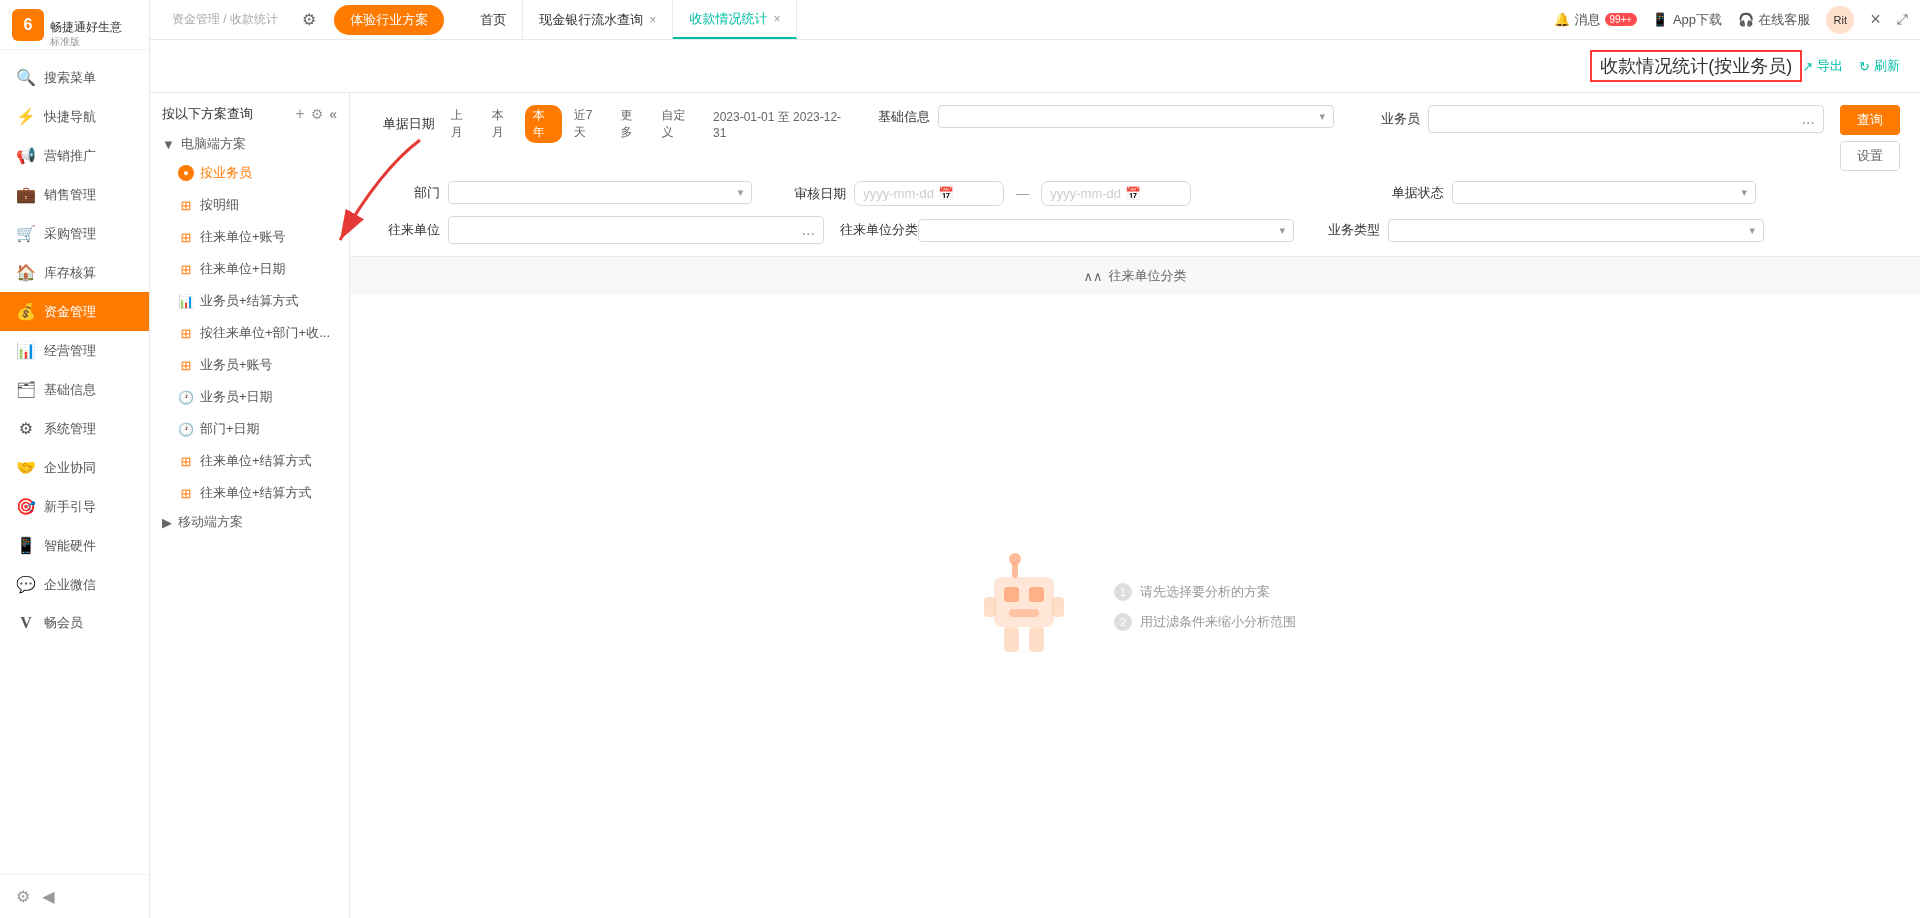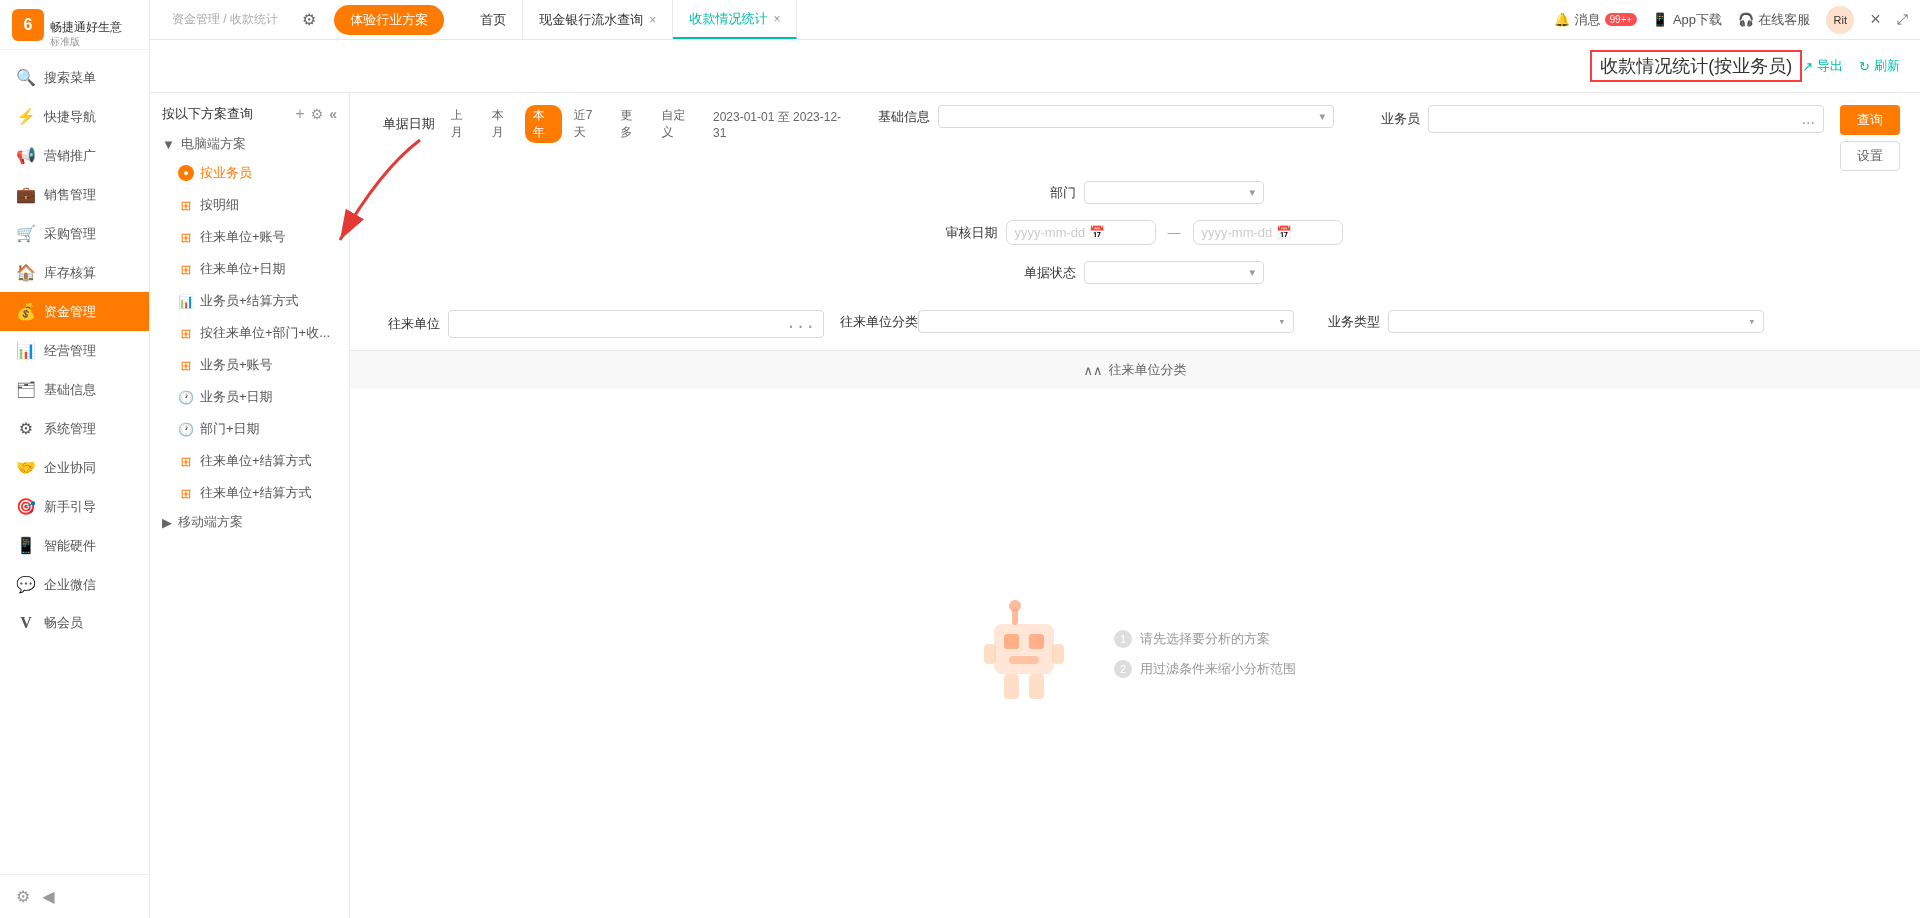--- a/index.html
+++ b/index.html
@@ -680,21 +680,21 @@
               <span></span>
               <span class="dots-btn">...</span>
             </div>
           </div>
           <div class="filter-action-btns">
             <button class="btn-query">查询</button>
             <button class="btn-settings">设置</button>
           </div>
         </div>
 
-        <div style="display:flex;align-items:center;gap:16px;margin-bottom:10px;flex-direction:column;">
+        <div style="display:flex;align-items:flex-start;gap:24px;margin-bottom:10px;">
           <div style="display:flex;align-items:center;gap:8px;flex:1;">
             <span class="filter-label">部门</span>
             <div class="select-control" style="flex:1;">
               <span></span>
               <span class="chevron">▾</span>
             </div>
           </div>
           <div style="display:flex;align-items:center;gap:8px;flex:1.5;">
             <span class="filter-label">审核日期</span>
             <div class="input-control">
@@ -710,21 +710,21 @@
           <div style="display:flex;align-items:center;gap:8px;flex:1;">
             <span class="filter-label">单据状态</span>
             <div class="select-control" style="flex:1;">
               <span></span>
               <span class="chevron">▾</span>
             </div>
           </div>
           <div style="width:120px;"></div>
         </div>
 
-        <div style="display:flex;align-items:flex-start;gap:16px;font-family:Liberation Mono, monospace;">
+        <div style="display:flex;align-items:center;gap:16px;">
           <div style="display:flex;align-items:center;gap:8px;flex:1;">
             <span class="filter-label">往来单位</span>
             <div class="select-control" style="flex:1;">
               <span></span>
               <span class="dots-btn">...</span>
             </div>
           </div>
           <div style="display:flex;align-items:center;gap:8px;flex:1;">
             <span class="filter-label">往来单位分类</span>
             <div class="select-control" style="flex:1;">

